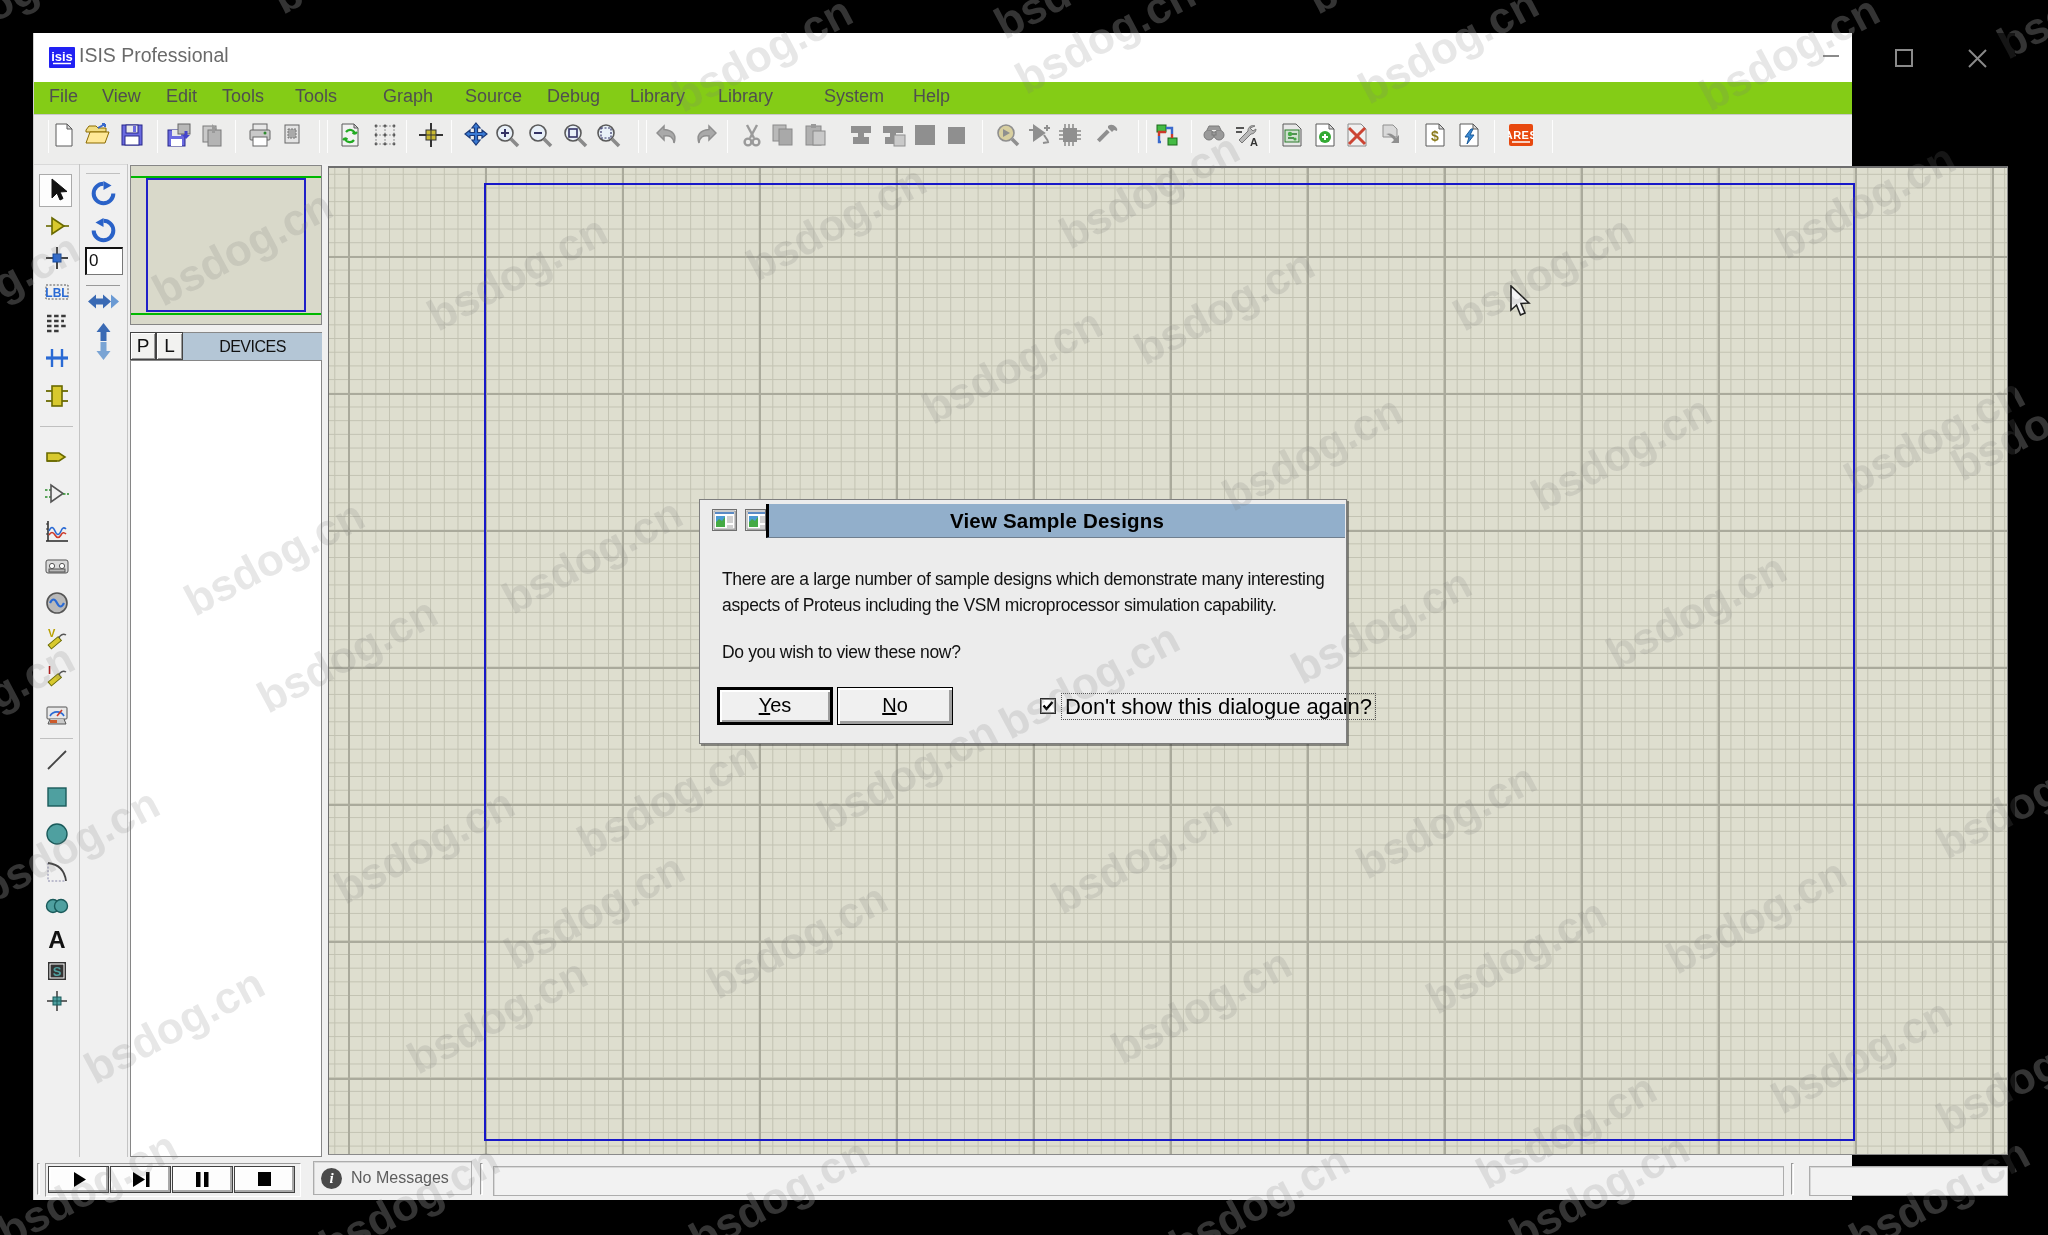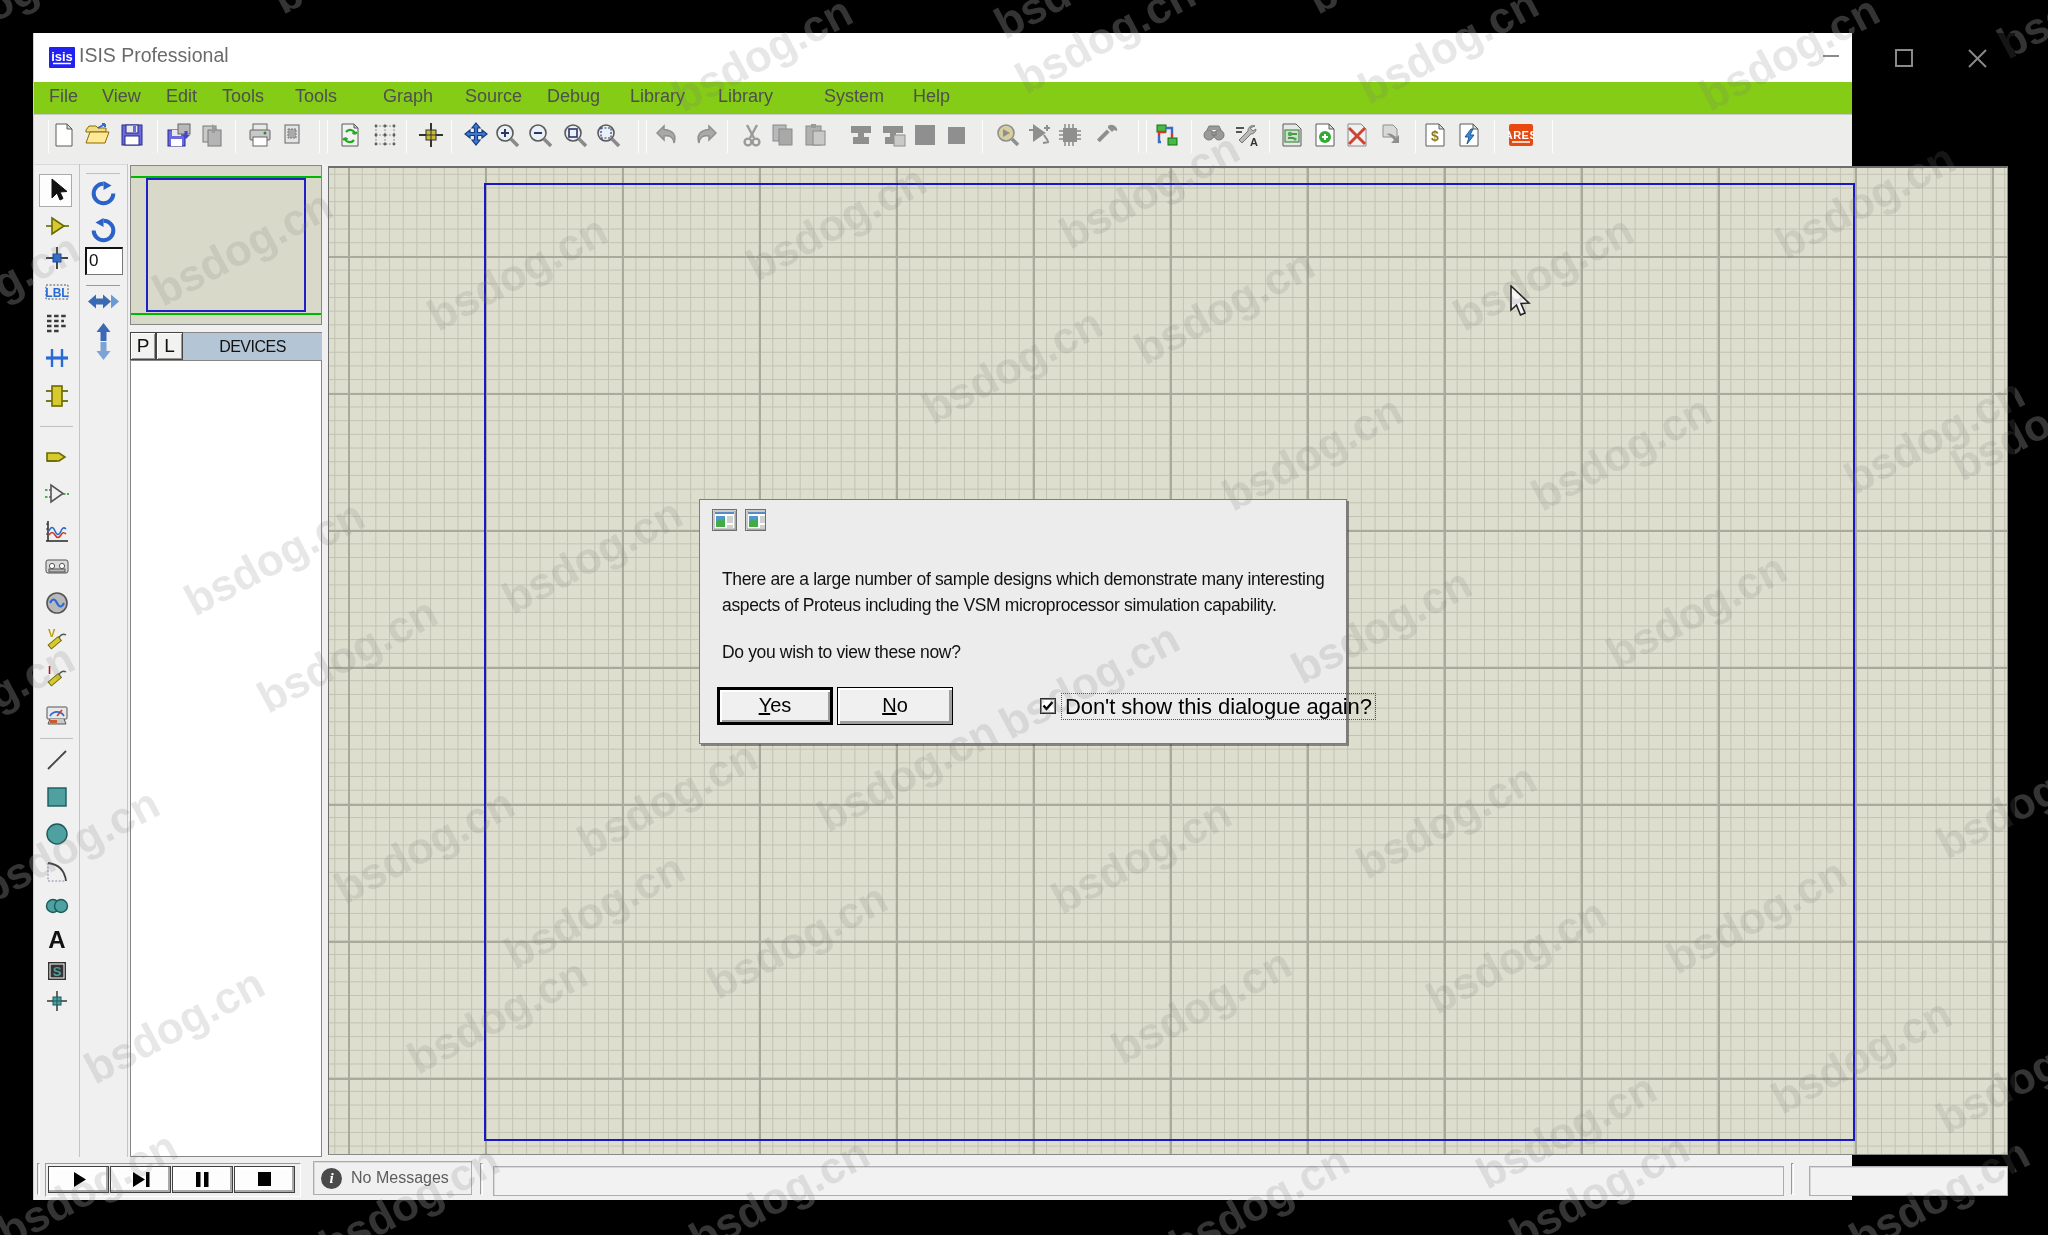--- a/index.html
+++ b/index.html
@@ -541,20 +541,23 @@
     </div>
 <div class="dlgbtn" style="left:45px;width:21px;overflow:hidden">
       <svg width="23" height="20" viewBox="0 0 23 20" style="position:absolute;left:0px;top:0px">
         <rect x="1" y="1" width="21" height="18" fill="#fdfdfd" stroke="#9a9a9a"></rect>
         <line x1="2" y1="3" x2="21" y2="3" stroke="#5a8ac4" stroke-width="2"></line>
         <rect x="3" y="6" width="9" height="11" fill="#4a9ad4"></rect>
         <path d="M3 12 l3 -3 l3 2 l3 -4 v10 h-9 z" fill="#44aa44"></path>
         <rect x="14" y="6" width="6" height="7" fill="#d0d0d0"></rect>
         <rect x="14" y="15" width="6" height="3" fill="#d0d0d0"></rect>
       </svg>
+    </div>
+<div id="dlg-title">
+      <span>View Sample Designs</span>
     </div>
 <div id="dlg-t1">There are a large number of sample designs which demonstrate many interesting<br>aspects of Proteus including the VSM microprocessor simulation capability.</div>
 <div id="dlg-t2">Do you wish to view these now?</div>
 <div id="btn-yes"><u>Y</u>es</div>
 <div id="btn-no"><u>N</u>o</div>
 <svg style="position:absolute;left:340px;top:198px" width="16" height="16" viewBox="0 0 16 16">
       <rect x="0.5" y="0.5" width="15" height="15" fill="#fff" stroke="#2a2a2a"></rect>
       <rect x="1.5" y="1.5" width="13" height="13" fill="none" stroke="#8a8a8a"></rect>
       <path d="M3.5 7.5 l3 3.5 l6 -7" fill="none" stroke="#000" stroke-width="2.4"></path>
     </svg>

